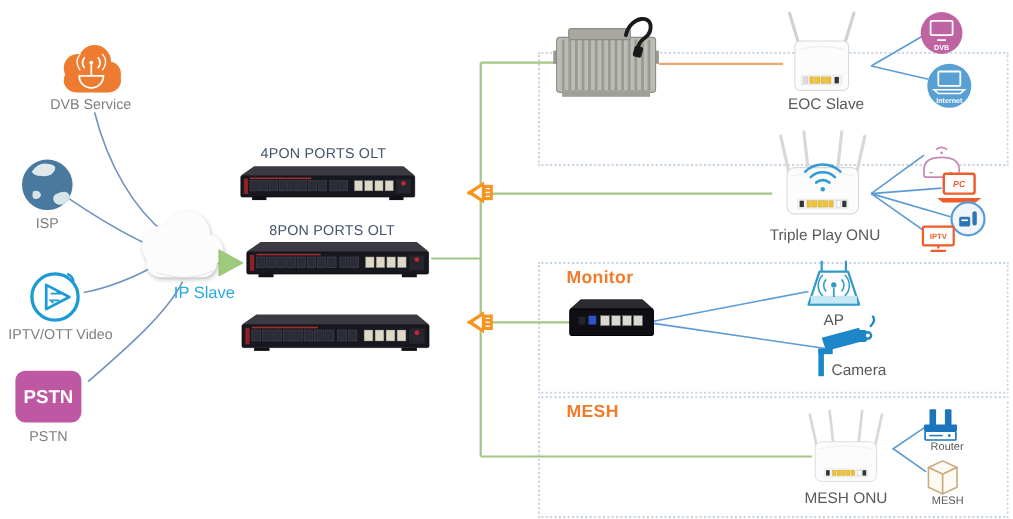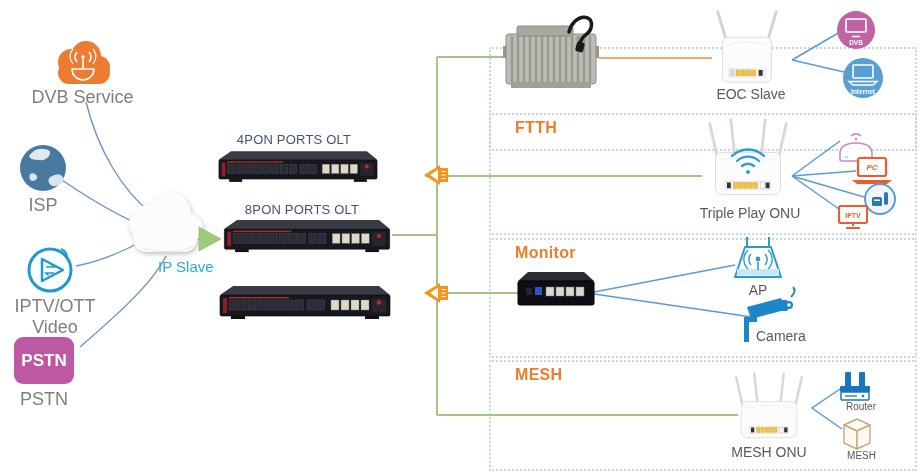--- a/index.html
+++ b/index.html
@@ -1,40 +1,37 @@
 <!DOCTYPE html>
 <html><head>
 <meta charset="utf-8">
 <style>
   html,body{margin:0;padding:0;background:#fff;}
   #canvas{position:relative;width:921px;height:472px;background:#fff;overflow:hidden;
           font-family:"Liberation Sans",sans-serif;}
   .zone{position:absolute;border:2px dotted #c9d6e2;border-radius:2px;background:transparent;}
   .zone-title{position:absolute;left:24px;top:4px;font-size:16px;font-weight:bold;color:#f07b2a;letter-spacing:.3px;}
-  .lbl{position:absolute;font-size:18px;color:#7f7f7f;text-align:center;}
+  .lbl{position:absolute;font-size:13px;color:#7f7f7f;text-align:center;}
   .lbl-sm{position:absolute;font-size:14px;color:#595959;text-align:center;}
   .lbl-xs{position:absolute;font-size:10px;color:#595959;text-align:right;}
   .olt-lbl{position:absolute;font-size:13px;color:#44546a;text-align:center;letter-spacing:.2px;}
   .core-lbl{position:absolute;font-size:15px;color:#29abe2;}
   #pstn-badge{position:absolute;left:14px;top:337px;width:60px;height:47px;background:#bf58a2;
       border-radius:9px;color:#fff;font-weight:bold;font-size:17px;text-align:center;line-height:47px;}
   svg#wires{position:absolute;left:0;top:0;z-index:2;}
   .zone{z-index:1;} .lbl,.lbl-sm,.lbl-xs,.olt-lbl,.core-lbl{z-index:3;}
   .soft-shadow{filter:drop-shadow(1px 2px 2px rgba(120,120,120,.45));}
 </style>
 </head>
 <body>
 
 <div id="canvas">
 
   <div class="zone" style="left:489px;top:3px;width:424px;height:100px;margin-top:44px;">
     <div class="zone-title">EOC</div>
-  </div>
-  <div class="zone" style="left:489px;top:113px;width:424px;height:118px;">
-    <div class="zone-title">FTTH</div>
   </div>
   <div class="zone" style="left:489px;top:238px;width:424px;height:116px;">
     <div class="zone-title">Monitor</div>
   </div>
   <div class="zone" style="left:489px;top:360px;width:424px;height:107px;">
     <div class="zone-title">MESH</div>
   </div>
 
   <svg id="wires" width="921" height="472" viewBox="0 0 921 472">
     <defs>

